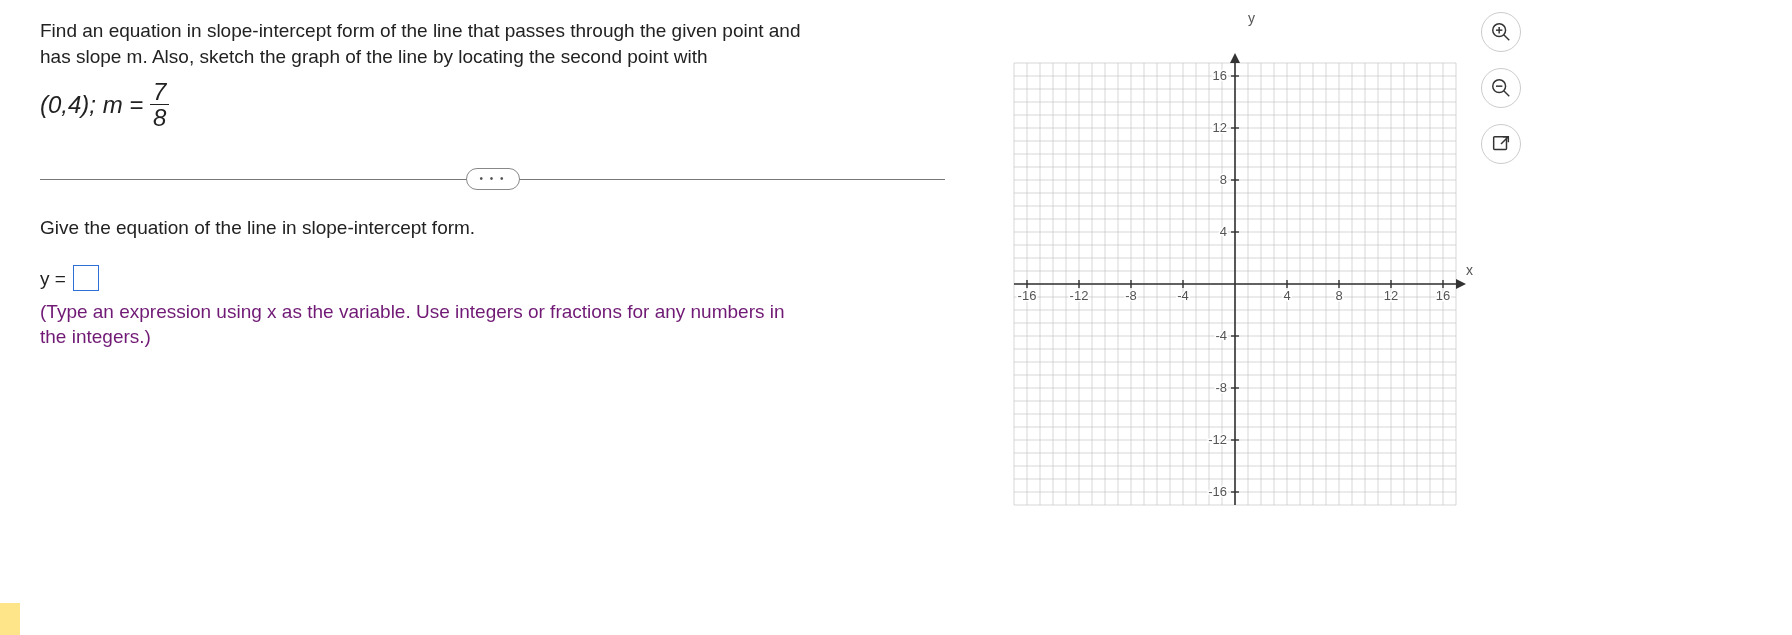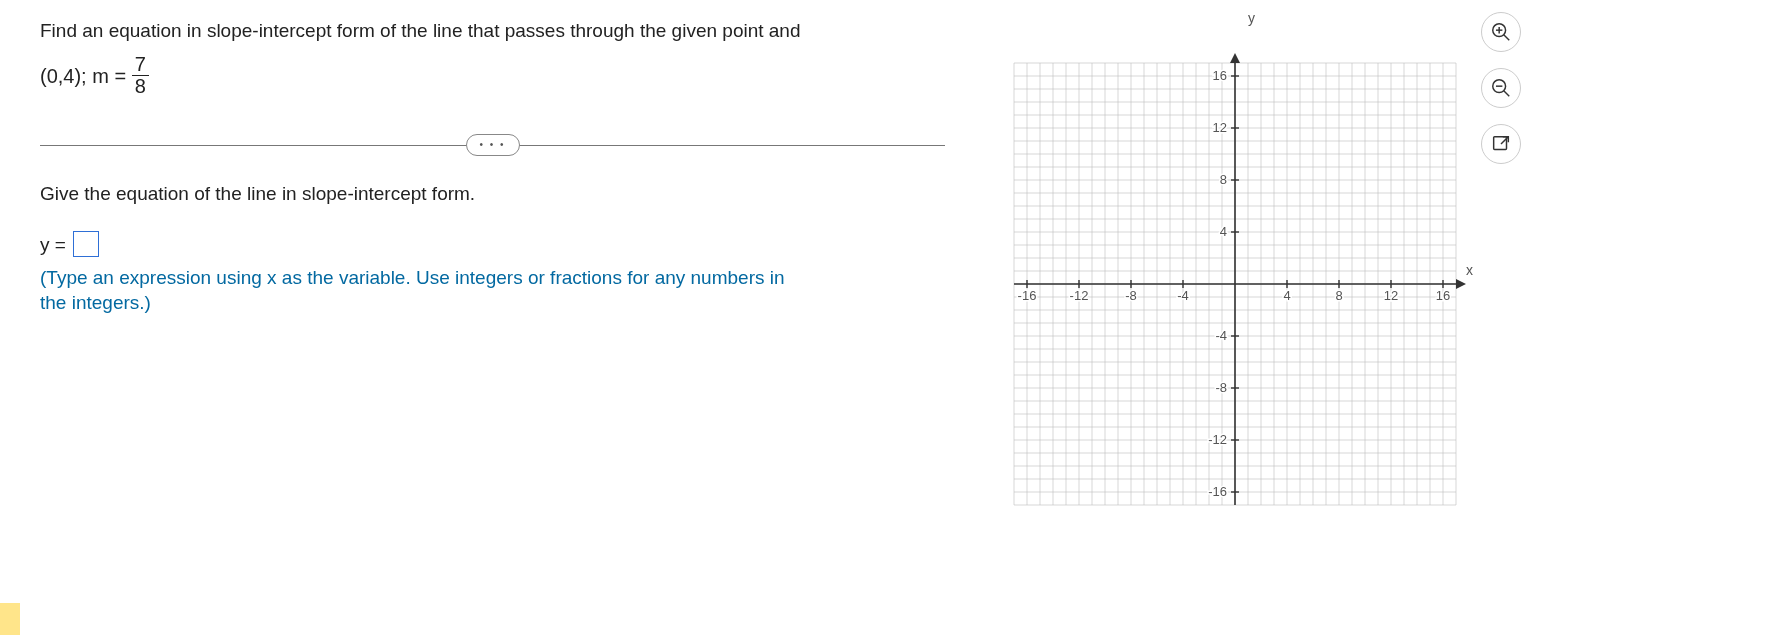--- a/index.html
+++ b/index.html
@@ -12,21 +12,21 @@
     height: 635px;
     position: relative;
   }
   .container { display: flex; width: 100%; height: 100%; }
   .left-panel {
     width: 985px;
     padding: 18px 40px 6px 40px;
     position: relative;
   }
   .problem-text { line-height: 1.35; margin-bottom: 12px; }
-  .given { margin-top: 0; font-size: 20px; }
+  .given { margin-top: 0; font-size: 24px; font-style: italic; }
   .fraction {
     display: inline-block;
     vertical-align: middle;
     text-align: center;
     line-height: 1.05;
     position: relative;
     top: -2px;
   }
   .fraction .num { display:block; border-bottom: 1.5px solid #222; padding: 0 3px; }
   .fraction .den { display:block; padding: 0 3px; }
@@ -66,21 +66,21 @@
     display: inline-block;
     width: 26px;
     height: 26px;
     border: 1.5px solid #2e6fd6;
     vertical-align: middle;
     position: relative;
     top: -2px;
     margin-left: 2px;
   }
   .hint {
-    color: #0369a1;
+    color: #701a75;
     margin-top: 2px;
     line-height: 1.35;
   }
   .right-panel {
     width: 560px;
     position: relative;
     padding-top: 4px;
   }
   .grid-wrap {
     position: absolute;
@@ -130,20 +130,21 @@
   }
 </style>
 </head>
 <body>
 
 <div class="container">
   <div class="left-panel">
 
     <div class="problem-text">
       <div>Find an equation in slope-intercept form of the line that passes through the given point and</div>
+      <div>has slope m. Also, sketch the graph of the line by locating the second point with</div>
     </div>
 
     <div class="given">
       <span>(0,4); m =</span>
       <span class="fraction">
         <span class="num">7</span>
         <span class="den">8</span>
       </span>
     </div>
 

